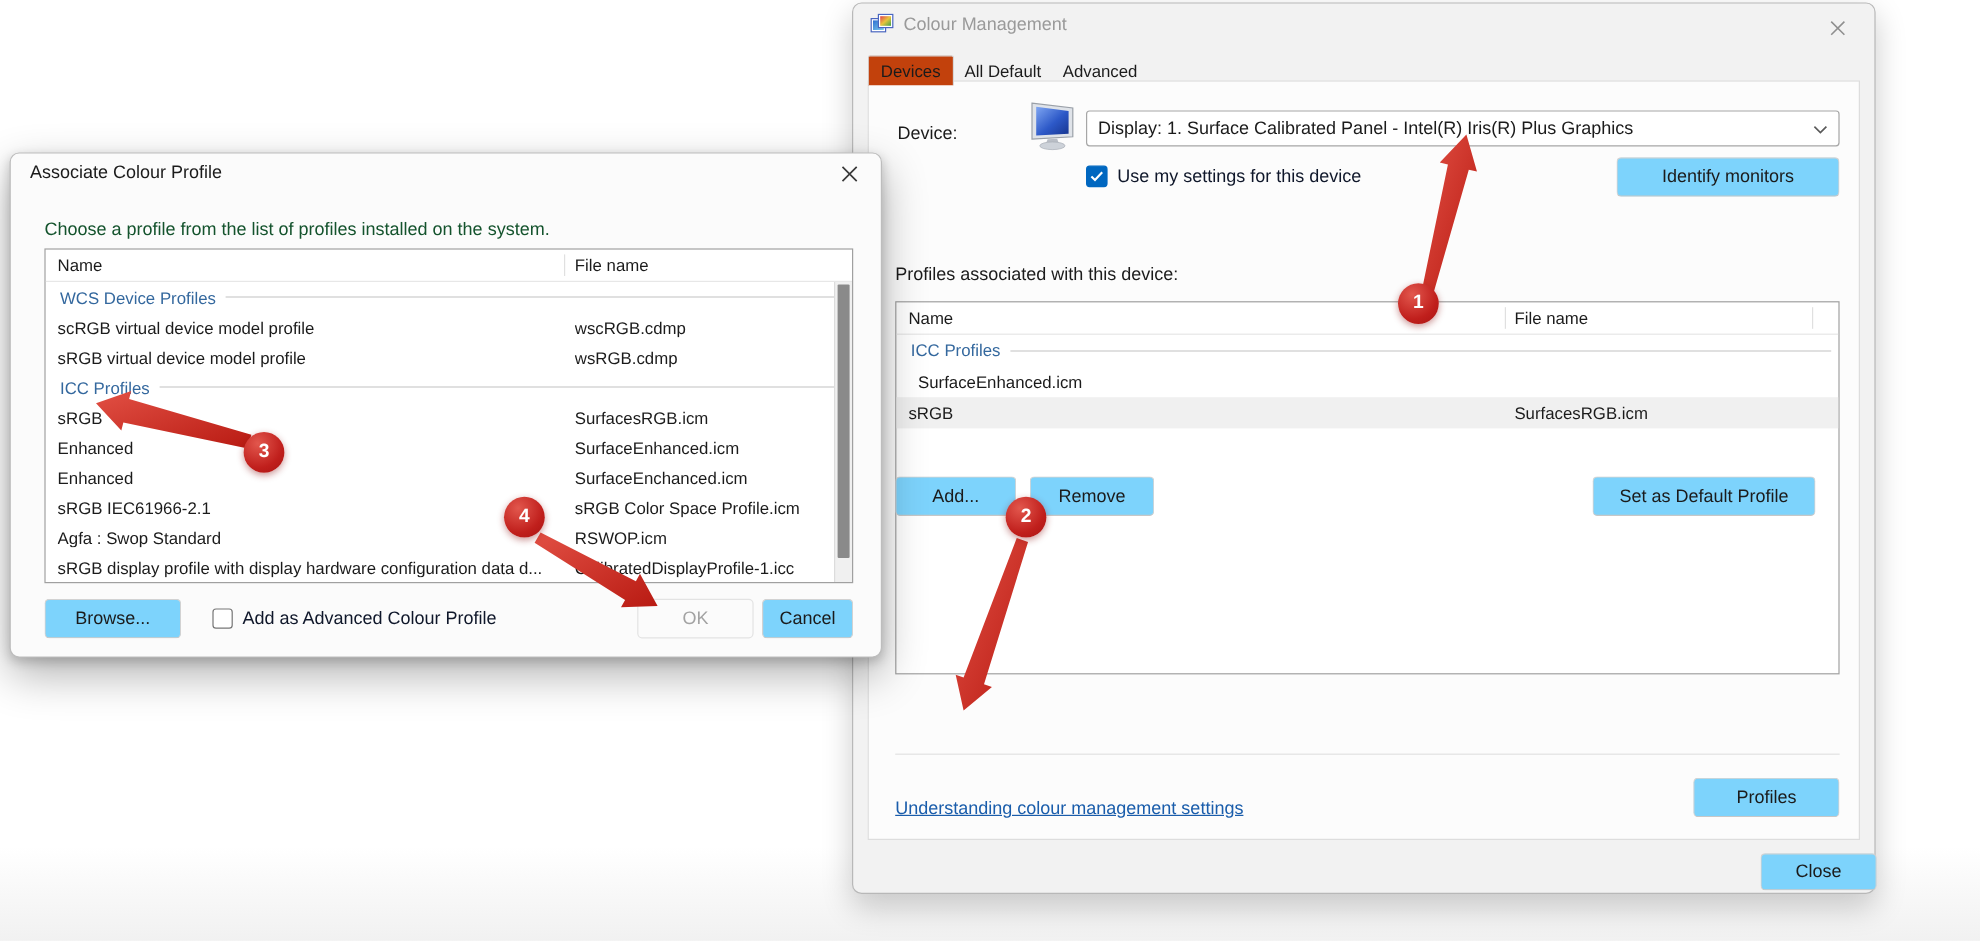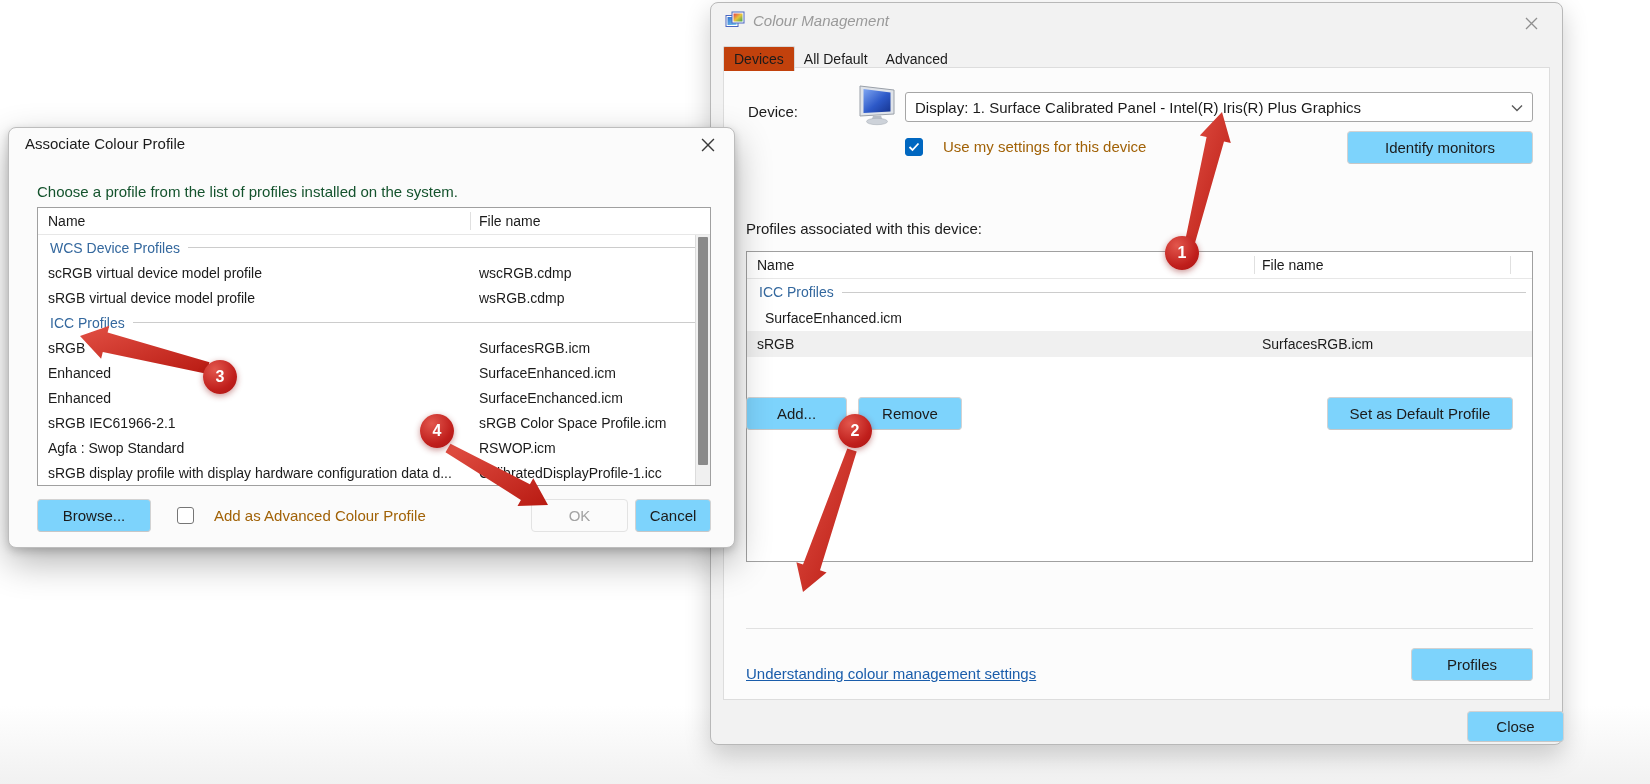--- a/index.html
+++ b/index.html
@@ -24,21 +24,21 @@
 
   
   #cm-window {
     left:710px; top:2px; width:853px; height:743px;
     background:#f2f2f2; border:1px solid #b8b8b8;
     box-shadow:0 10px 26px rgba(0,0,0,.20);
     z-index:1;
   }
   #cm-titlebar { position:absolute; left:0; top:0; width:100%; height:40px; }
   #cm-titleicon { position:absolute; left:14px; top:8px; }
-  #cm-title { position:absolute; left:42px; top:9px; font-size:15px; color:#9a9a9a;font-style:italic; }
+  #cm-title { position:absolute; left:42px; top:9px; font-size:15px; color:#9a9a9a; }
   #cm-close { position:absolute; right:18px; top:8px; width:26px; height:24px; color:#8f8f8f; }
   #cm-tabs { position:absolute; left:12px; top:42px; height:25px; display:flex; align-items:flex-end; z-index:3; }
   .tab { height:22px; line-height:22px; padding:0 9px; font-size:14px; color:#1b1b1b; }
   .tab.active {
     height:25px; line-height:24px; padding:0 10px; background:#c2410c;
     border:1px solid #d8d8d8; border-bottom:none; position:relative; top:1px;
     border-radius:2px 2px 0 0;
   }
   #cm-panel {
     position:absolute; left:12px; top:64px; width:827px; height:633px;
@@ -46,21 +46,21 @@
   }
   
   #device-label { position:absolute; left:24px; top:35px; font-size:15px; color:#1b1b1b; }
   #monitor-icon { position:absolute; left:131px; top:16px; }
   #device-combo {
     position:absolute; left:181px; top:24px; width:628px; height:30px;
     background:#ffffff; border:1px solid #a6a6a6; border-radius:3px;
     display:flex; align-items:center; padding:0 28px 0 9px; font-size:15px; color:#1b1b1b;
   }
   #device-combo .chev { position:absolute; right:9px; top:11px; }
-  .cbrow { position:absolute; display:flex; align-items:flex-start; gap:20px; font-size:15px; color:#a16207; }
+  .cbrow { position:absolute; display:flex; align-items:center; gap:8px; font-size:15px; color:#0f172a; }
   #use-settings-row { left:181px; top:70px; }
   .cb { width:18px; height:18px; border-radius:3px; border:1px solid #767676; background:#fff;
         display:flex; align-items:center; justify-content:center; flex:none; }
   .cb.checked { background:#0067c0; border-color:#0067c0; }
   #identify-btn { left:623px; top:63px; width:186px; height:33px; }
   #profiles-label { position:absolute; left:22px; top:152px; font-size:15px; color:#1b1b1b; }
 
   .list { position:absolute; background:#ffffff; border:1px solid #a0a0a0; overflow:hidden; }
   #cm-list { left:22px; top:183px; width:787px; height:311px; }
   .lhead { position:relative; height:27px; display:flex; align-items:center;

